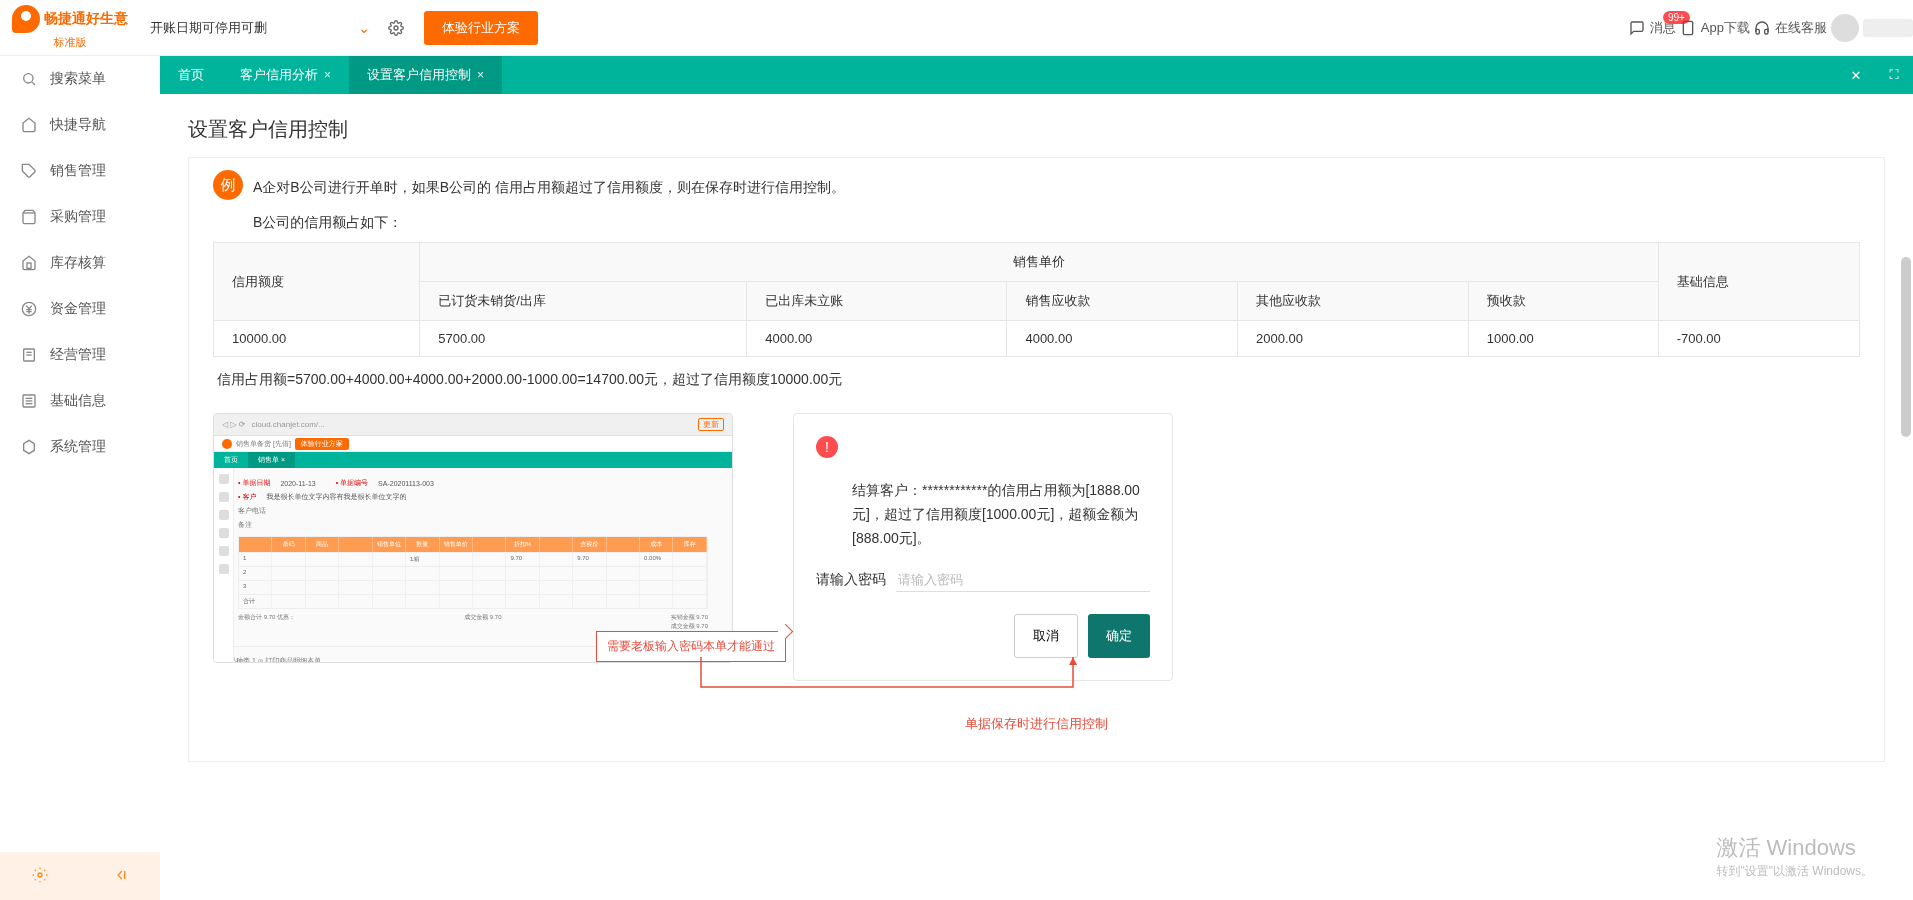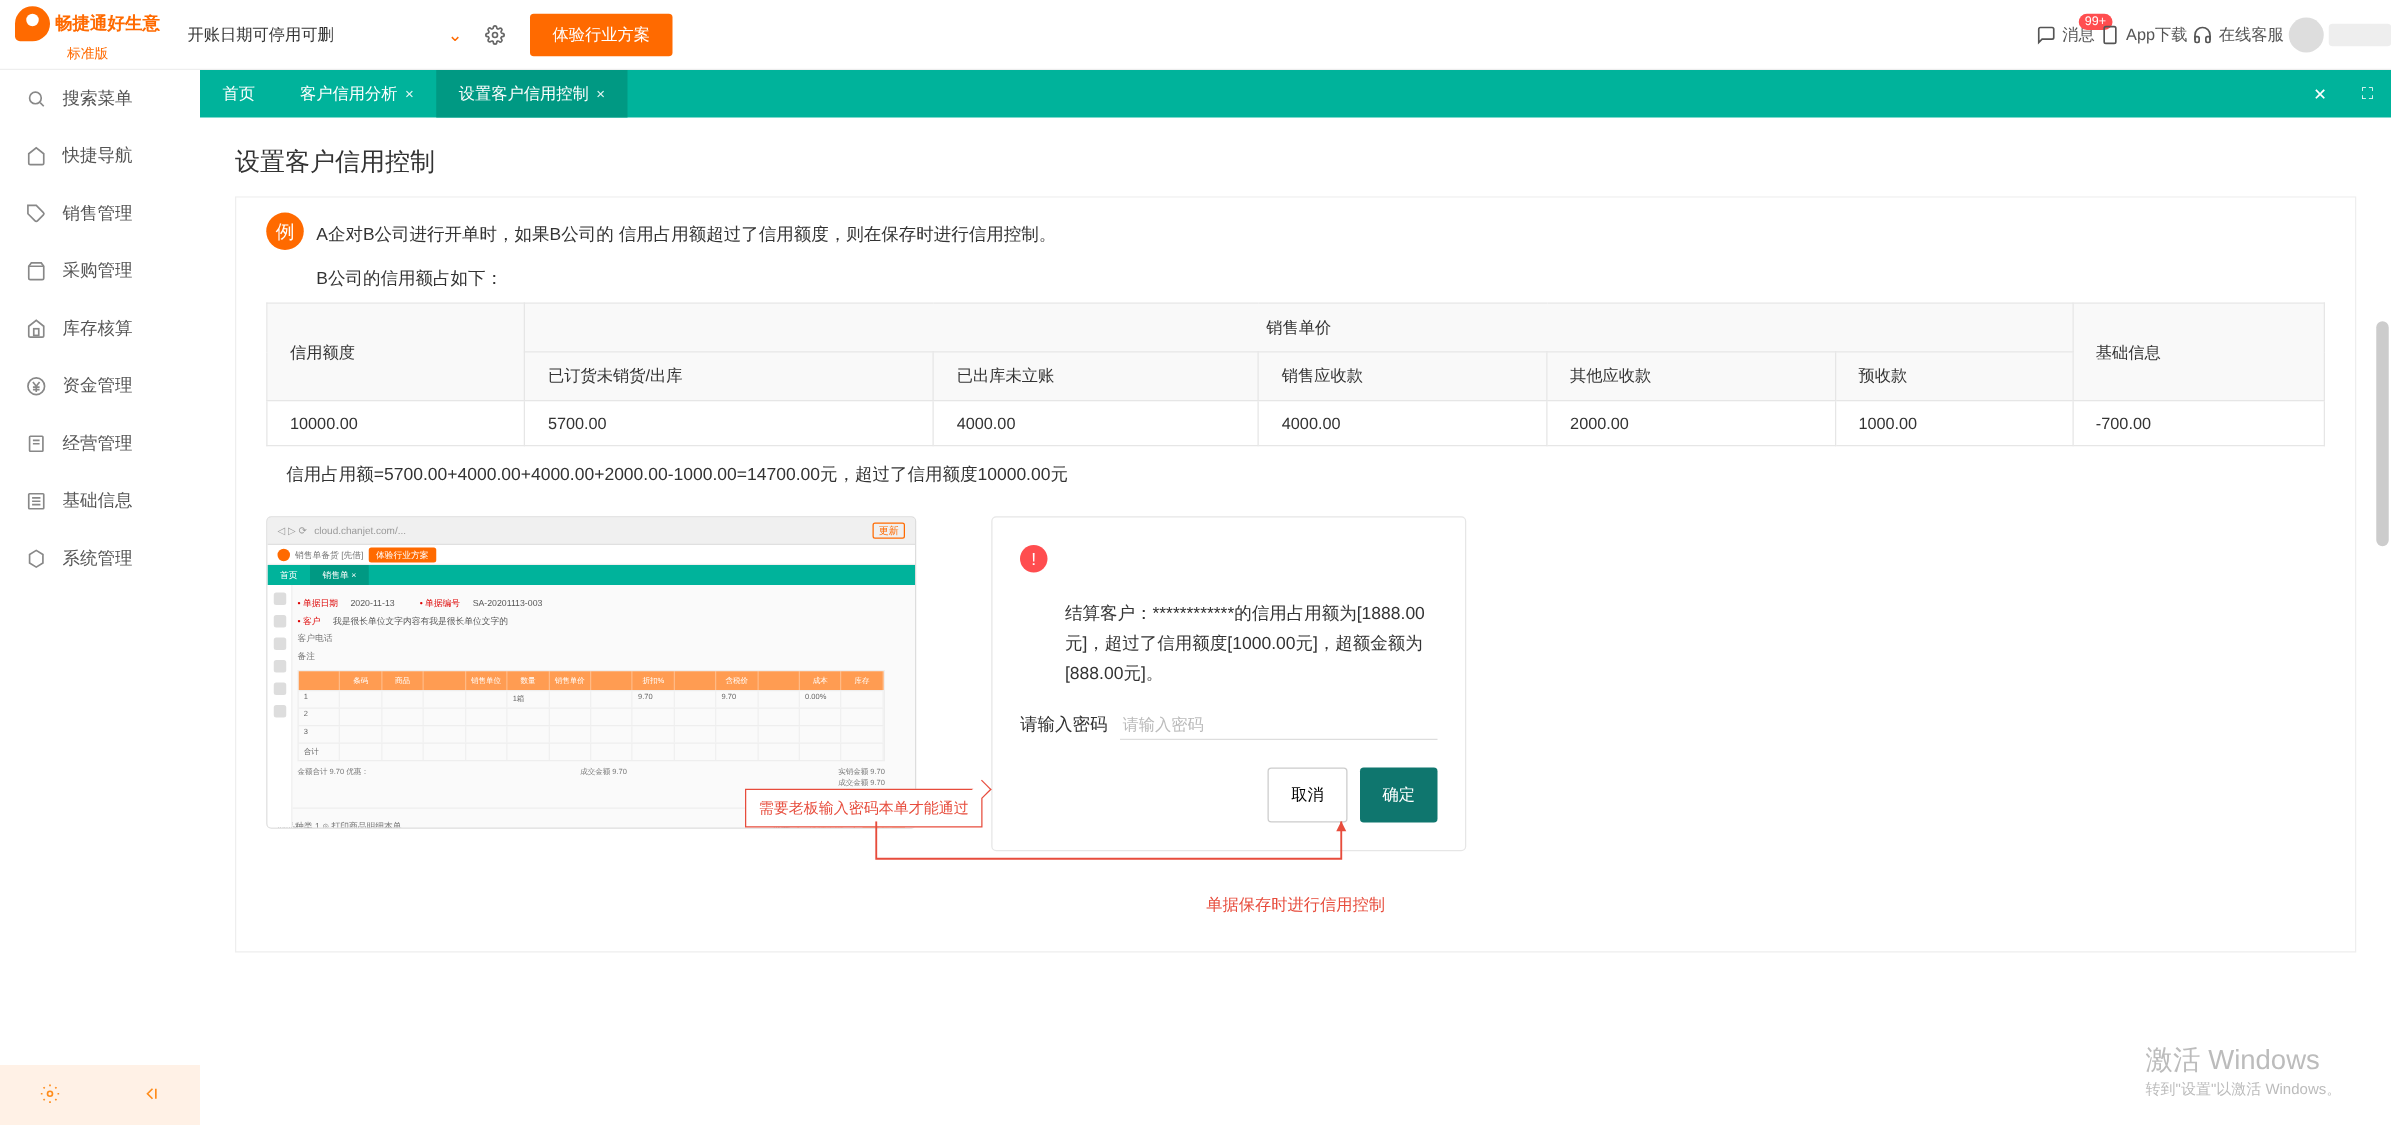--- a/index.html
+++ b/index.html
@@ -46,21 +46,21 @@
 .example-head { display: flex; align-items: flex-start; gap: 10px; }
 .ex-badge { width: 30px; height: 30px; border-radius: 50%; background: #ff6a00; color: #fff; display: flex; align-items: center; justify-content: center; font-size: 15px; flex-shrink: 0; margin-top: -6px; overflow: hidden; }
 .ex-text { font-size: 14px; line-height: 1.7; }
 .ex-sub { font-size: 14px; margin: 14px 0 10px 40px; }
 
 .credit-table { width: 100%; border-collapse: collapse; margin-top: 6px; }
 .credit-table th, .credit-table td { border: 1px solid #e6e6e6; padding: 10px 18px; text-align: left; font-size: 13px; font-weight: normal; color: #333; }
 .credit-table th { background: #f9f9f9; }
 .neg { color: #ff4d4f; }
 
-.formula { font-size: 14px; margin: 14px 16px 24px; }
+.formula { font-size: 14px; margin: 14px 4px 24px; }
 
 .illus-row { display: flex; gap: 60px; margin-top: 24px; align-items: flex-start; }
 .mock-browser { width: 520px; height: 250px; border: 1px solid #ddd; border-radius: 4px; background: #fafafa; position: relative; overflow: hidden; flex-shrink: 0; }
 .mock-addr { height: 22px; background: #f0f0f0; border-bottom: 1px solid #e0e0e0; font-size: 8px; color: #999; display: flex; align-items: center; padding: 0 8px; gap: 6px; }
 .mock-toolbar { height: 16px; background: #fff; border-bottom: 1px solid #eee; display: flex; align-items: center; padding: 0 8px; gap: 4px; }
 .mini-logo { width: 10px; height: 10px; background: #ff6a00; border-radius: 50%; }
 .mini-btn-o { background: #ff6a00; color: #fff; font-size: 7px; padding: 1px 6px; border-radius: 2px; }
 .mock-tabs { height: 16px; background: #00b39b; display: flex; }
 .mock-tab { font-size: 7px; color: #fff; padding: 3px 10px; }
 .mock-tab.on { background: #009983; }

